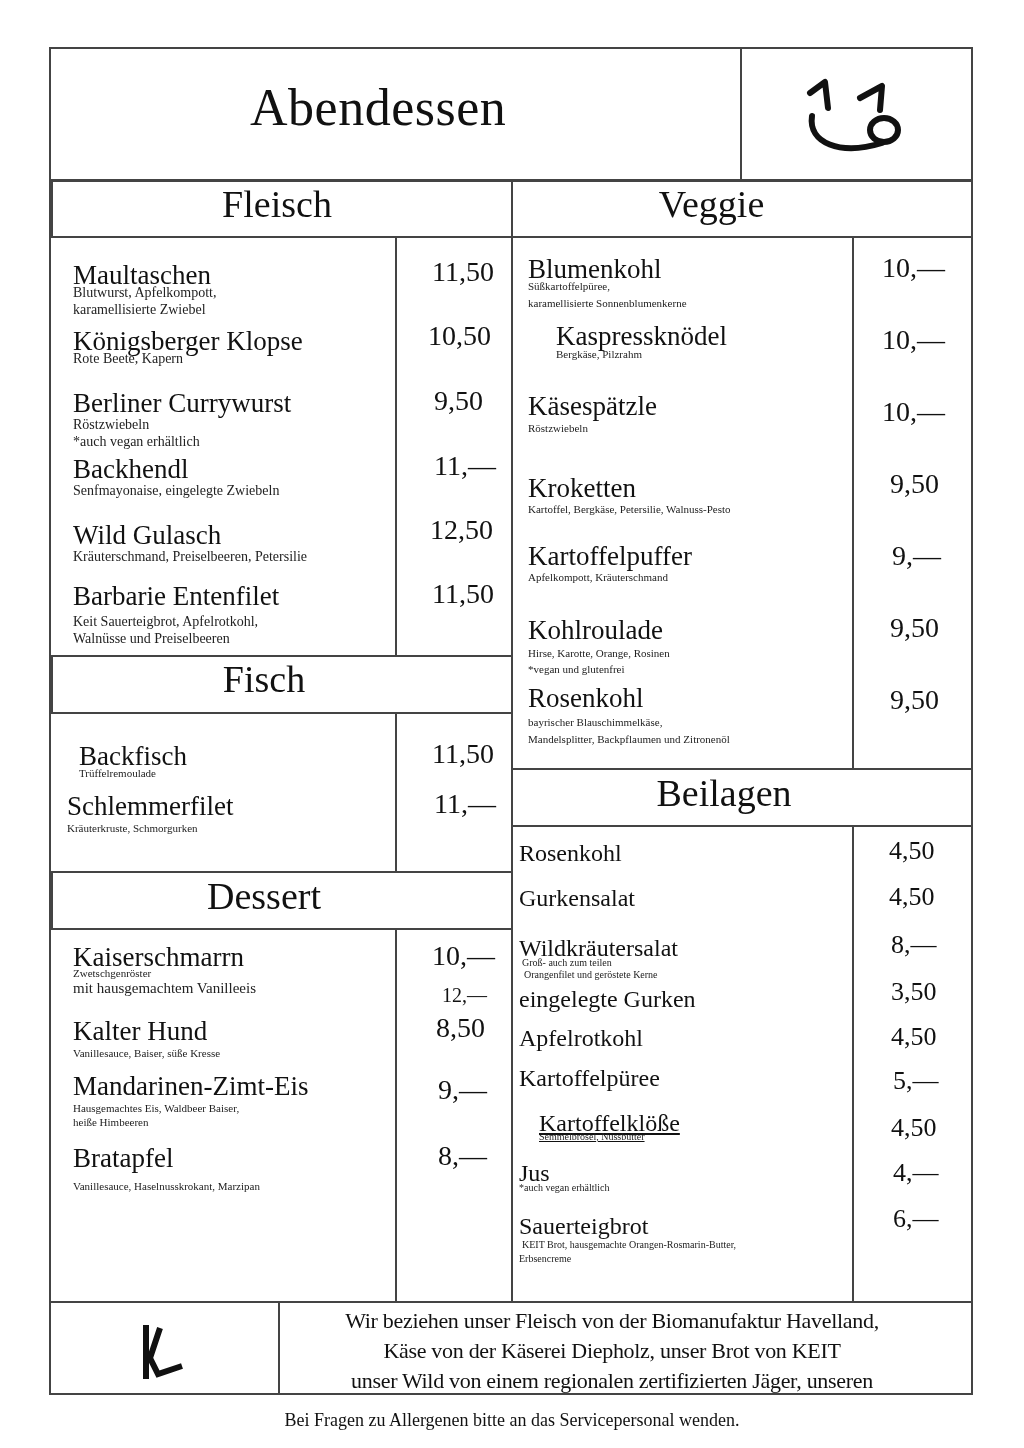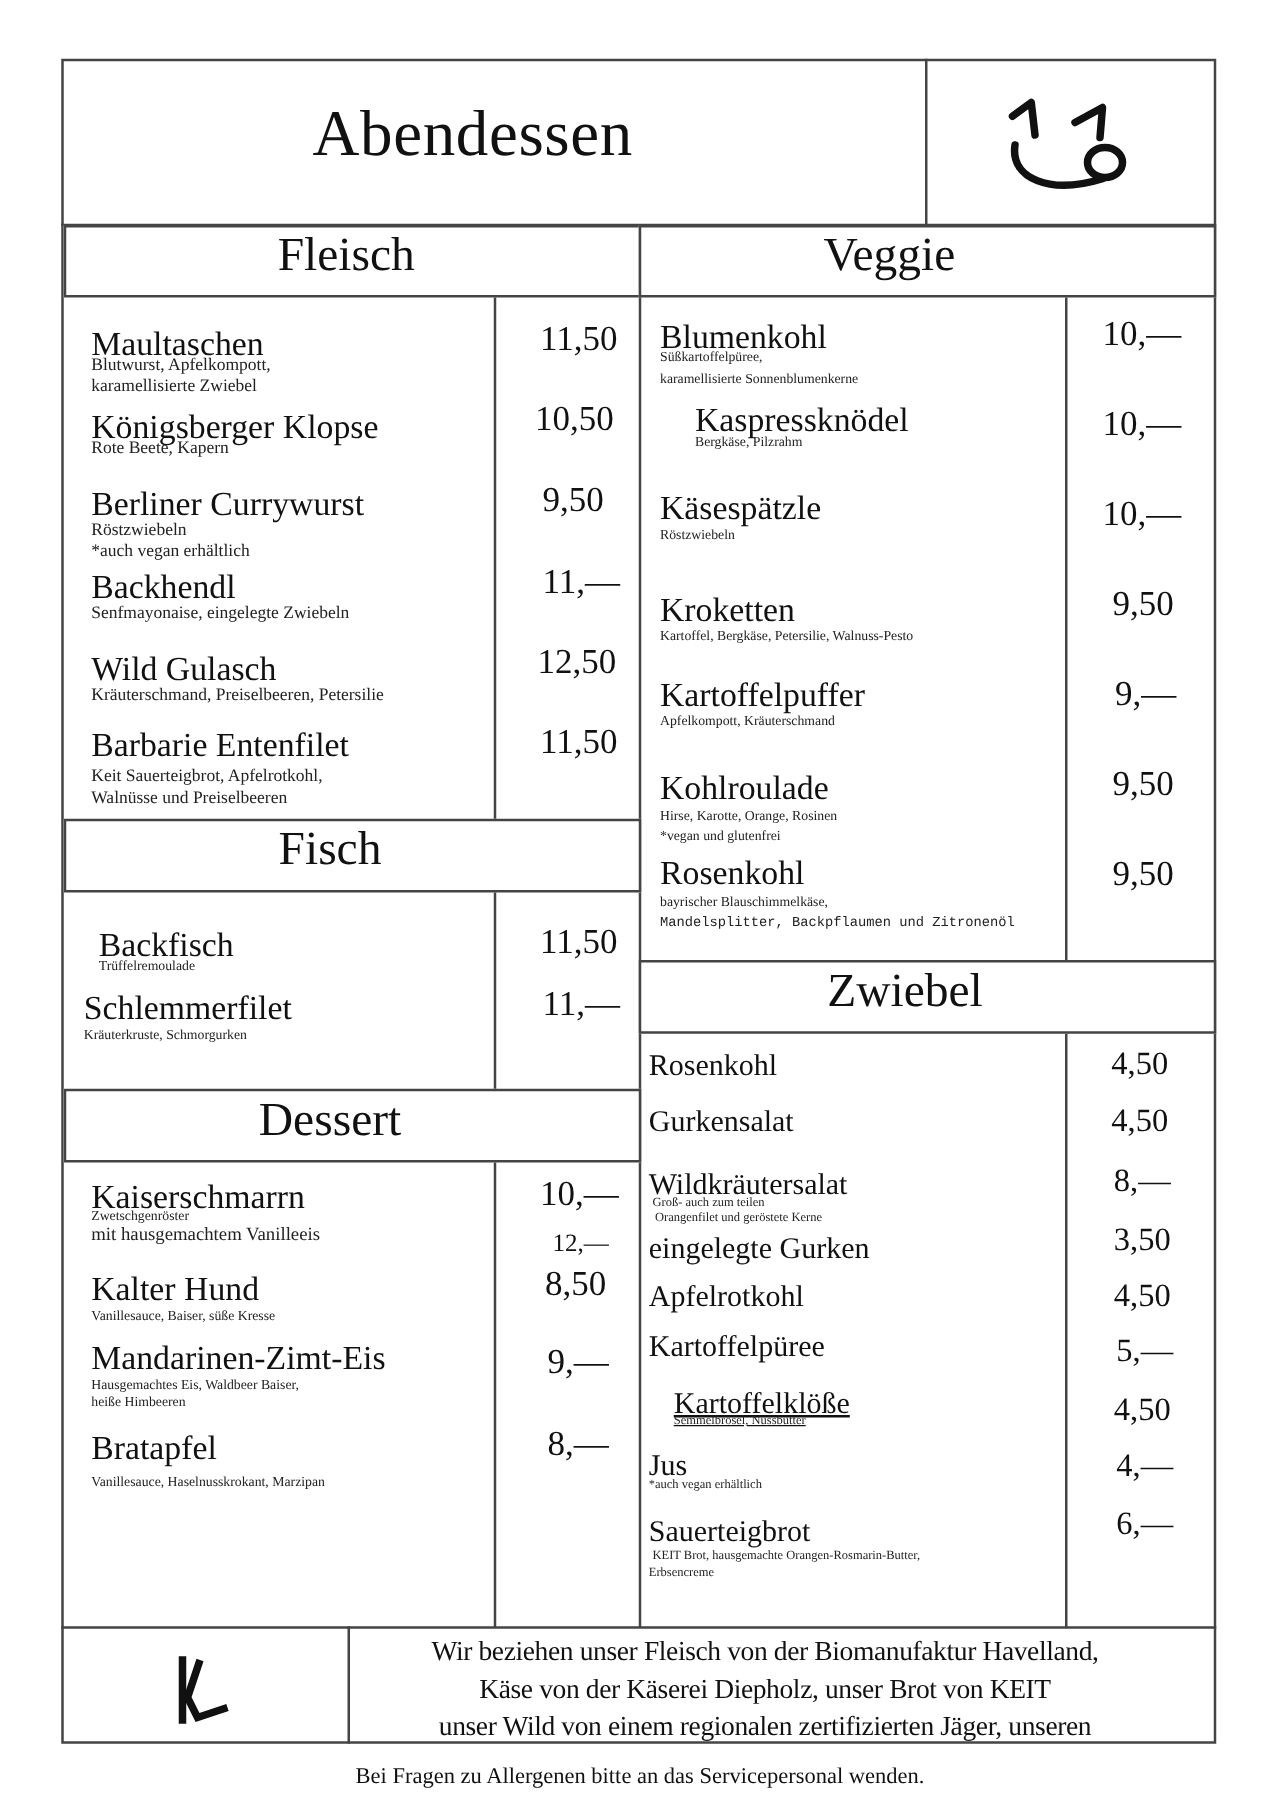--- a/index.html
+++ b/index.html
@@ -170,26 +170,26 @@
 <div class="item" style="left:528px;top:617px;">
   <span class="name">Kohlroulade</span>
   <span class="desc small" style="margin-top:3px;">Hirse, Karotte, Orange, Rosinen</span>
   <span class="desc small" style="margin-top:2px;">*vegan und glutenfrei</span>
 </div>
 <div class="price" style="left:890px;top:612px;">9,50</div>
 
 <div class="item" style="left:528px;top:685px;">
   <span class="name">Rosenkohl</span>
   <span class="desc small" style="margin-top:4px;">bayrischer Blauschimmelkäse,</span>
-  <span class="desc small" style="margin-top:3px;font-family:Liberation Mono, monospace;">Mandelsplitter, Backpflaumen und Zitronenöl</span>
+  <span class="desc small" style="margin-top:3px;">Mandelsplitter, Backpflaumen und Zitronenöl</span>
 </div>
 <div class="price" style="left:890px;top:684px;">9,50</div>
 
 <div class="box" style="left:511px;top:768px;width:462px;height:59px;"></div>
-<div class="sec-head" style="left:511px;top:771px;width:426px;">Zwiebel</div>
+<div class="sec-head" style="left:511px;top:771px;width:426px;">Beilagen</div>
 <div class="line v" style="left:852px;top:827px;height:475px;"></div>
 
 <div class="item" style="left:519px;top:840px;">
   <span class="side-name">Rosenkohl</span>
 </div>
 <div class="price" style="left:889px;top:836px;font-size:26px;">4,50</div>
 
 <div class="item" style="left:519px;top:885px;">
   <span class="side-name">Gurkensalat</span>
 </div>

